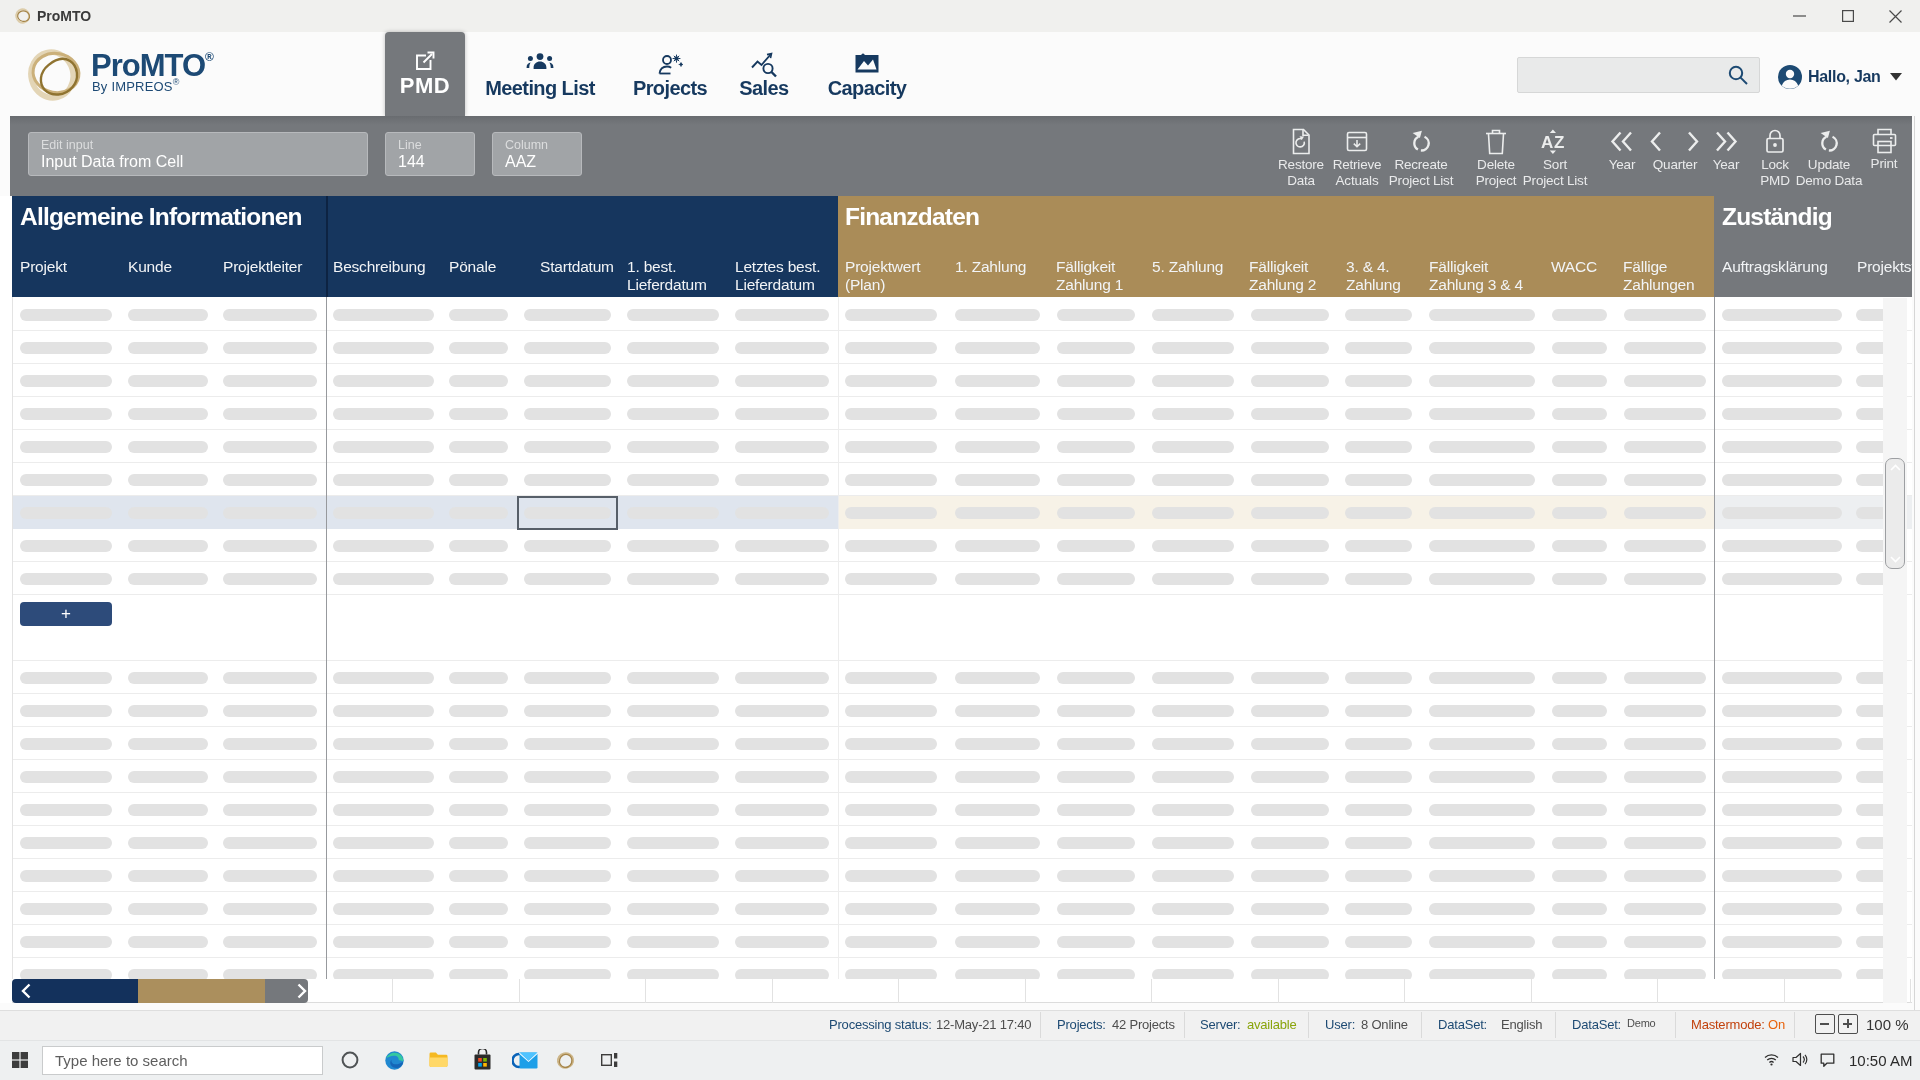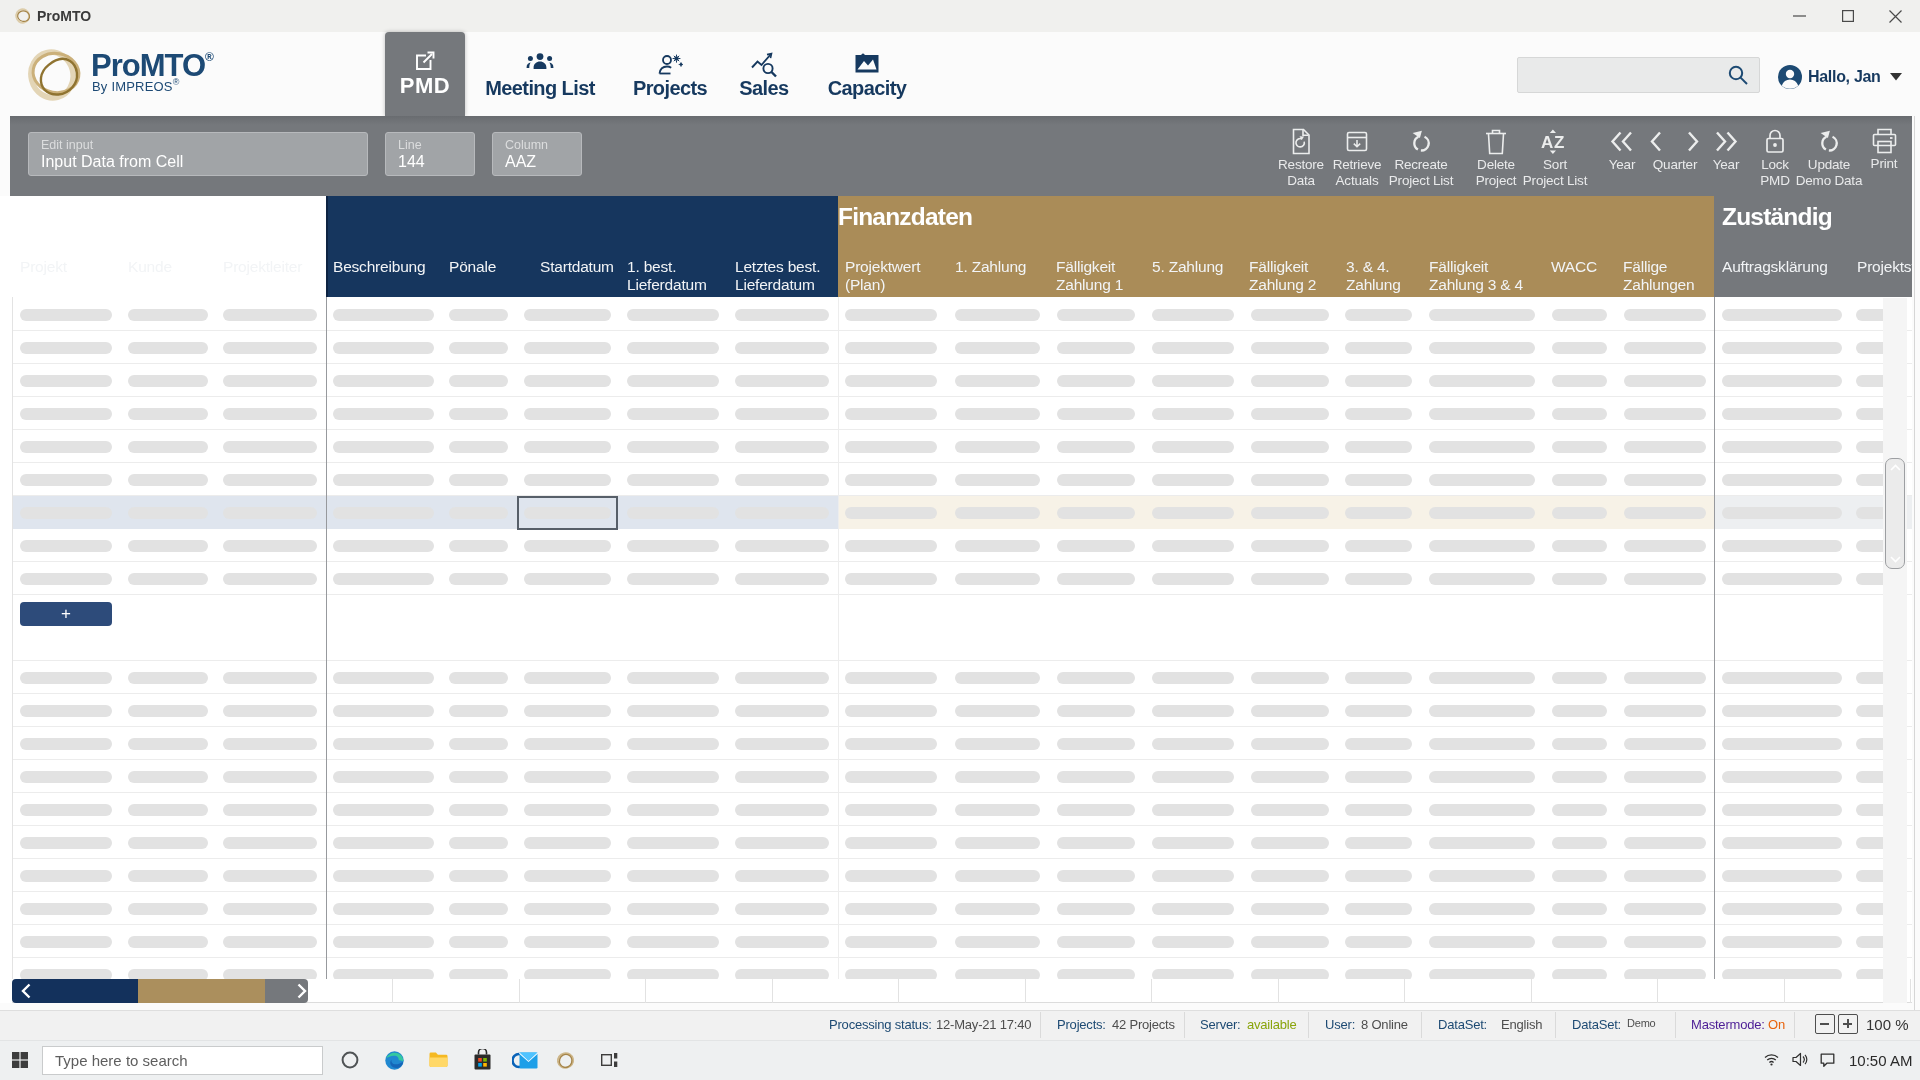--- a/index.html
+++ b/index.html
@@ -195,23 +195,26 @@
       <path d="M13.9 2.8 L4.6 4.9 L11.9 9.9 Z" fill="#eceded" stroke="none"></path>
     </svg>Update<br>Demo Data</div>
 <div class="tbtn" style="left:1839px;width:90px"><svg width="27" height="26" viewBox="0 0 27 26" fill="none" stroke="#eceded" stroke-width="1.6">
       <path d="M7 6.5 v-5 h13 v5"></path>
       <rect x="2.5" y="6.5" width="22" height="11" rx="1"></rect>
       <rect x="7" y="13.5" width="13" height="11"></rect>
       <path d="M19 10 h2.5" stroke-width="1.8"></path>
     </svg>Print</div>
 <div class="tbtn" style="left:1630px;width:90px"><div style="height:29px"></div>Quarter</div>
 <div id="tablearea">
+<div class="sect" style="left:12px;width:314px;background:#16365e">
+      <span class="stitle" style="left:8px">Allgemeine Informationen</span>
+    </div>
 <div class="sect" style="left:328px;width:510px;background:#16365e"></div>
 <div class="sect" style="left:838px;width:876px;background:#aa8c58">
-      <span class="stitle" style="left:0">Finanzdaten</span>
+      <span class="stitle" style="left:7px">Finanzdaten</span>
     </div>
 <div class="sect" style="left:1714px;width:198px;background:#75787c">
       <span class="stitle" style="left:8px">Zuständig</span>
     </div>
 <div class="abs" style="left:325.5px;top:0;width:2px;height:101px;background:#0d2342"></div>
 <div class="hlab" style="left:20px">Projekt</div>
 <div class="hlab" style="left:128px">Kunde</div>
 <div class="hlab" style="left:223px">Projektleiter</div>
 <div class="hlab" style="left:333px">Beschreibung</div>
 <div class="hlab" style="left:449px">Pönale</div>
@@ -698,21 +701,21 @@
 <div class="abs" style="left:1308px;top:1012px;width:1px;height:26px;background:#dadada"></div>
 <span class="abs" style="left:1325px;top:1017px;font-size:13px;color:#1d4a73;letter-spacing:-0.2px">User:</span>
 <span class="abs" style="left:1361px;top:1017px;font-size:13px;color:#4e4e4e;letter-spacing:-0.2px">8 Online</span>
 <div class="abs" style="left:1421px;top:1012px;width:1px;height:26px;background:#dadada"></div>
 <span class="abs" style="left:1438px;top:1017px;font-size:13px;color:#1d4a73;letter-spacing:-0.2px">DataSet:</span>
 <span class="abs" style="left:1501px;top:1017px;font-size:13px;color:#4e4e4e;letter-spacing:-0.2px">English</span>
 <div class="abs" style="left:1555px;top:1012px;width:1px;height:26px;background:#dadada"></div>
 <span class="abs" style="left:1572px;top:1017px;font-size:13px;color:#1d4a73;letter-spacing:-0.2px">DataSet:</span>
 <span class="abs" style="left:1627px;top:1017px;font-size:11px;color:#4e4e4e;letter-spacing:-0.2px">Demo</span>
 <div class="abs" style="left:1675px;top:1012px;width:1px;height:26px;background:#dadada"></div>
-<span class="abs" style="left:1691px;top:1017px;font-size:13px;color:#4c1d95;letter-spacing:-0.2px">Mastermode:</span>
+<span class="abs" style="left:1691px;top:1017px;font-size:13px;color:#c2410c;letter-spacing:-0.2px">Mastermode:</span>
 <span class="abs" style="left:1768px;top:1017px;font-size:13px;color:#e8630c;letter-spacing:-0.2px">On</span>
 <div class="abs" style="left:1794px;top:1012px;width:1px;height:26px;background:#dadada"></div>
 
 <div class="abs" style="left:1815px;top:1014px;width:20px;height:20px;border:1.6px solid #4e4e4e;border-radius:2px">
     <b class="abs" style="left:4px;top:8px;width:9px;height:1.6px;background:#4e4e4e"></b>
   </div>
 <div class="abs" style="left:1838px;top:1014px;width:20px;height:20px;border:1.6px solid #4e4e4e;border-radius:2px">
     <b class="abs" style="left:4px;top:8px;width:9px;height:1.6px;background:#4e4e4e"></b>
     <b class="abs" style="left:8px;top:4px;width:1.6px;height:9px;background:#4e4e4e"></b>
   </div>

